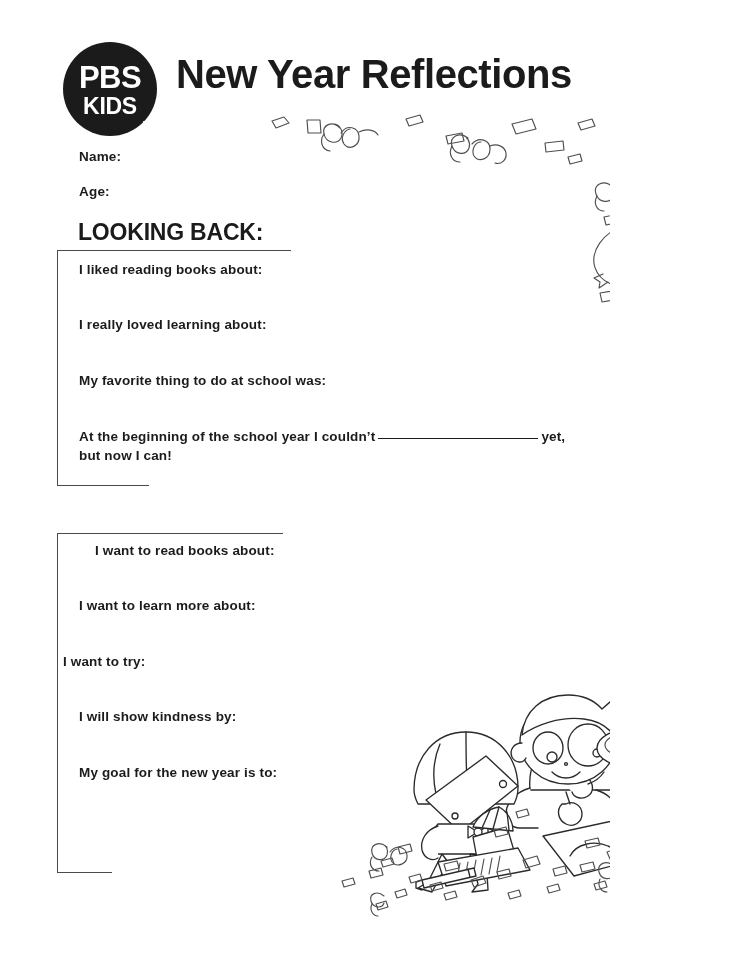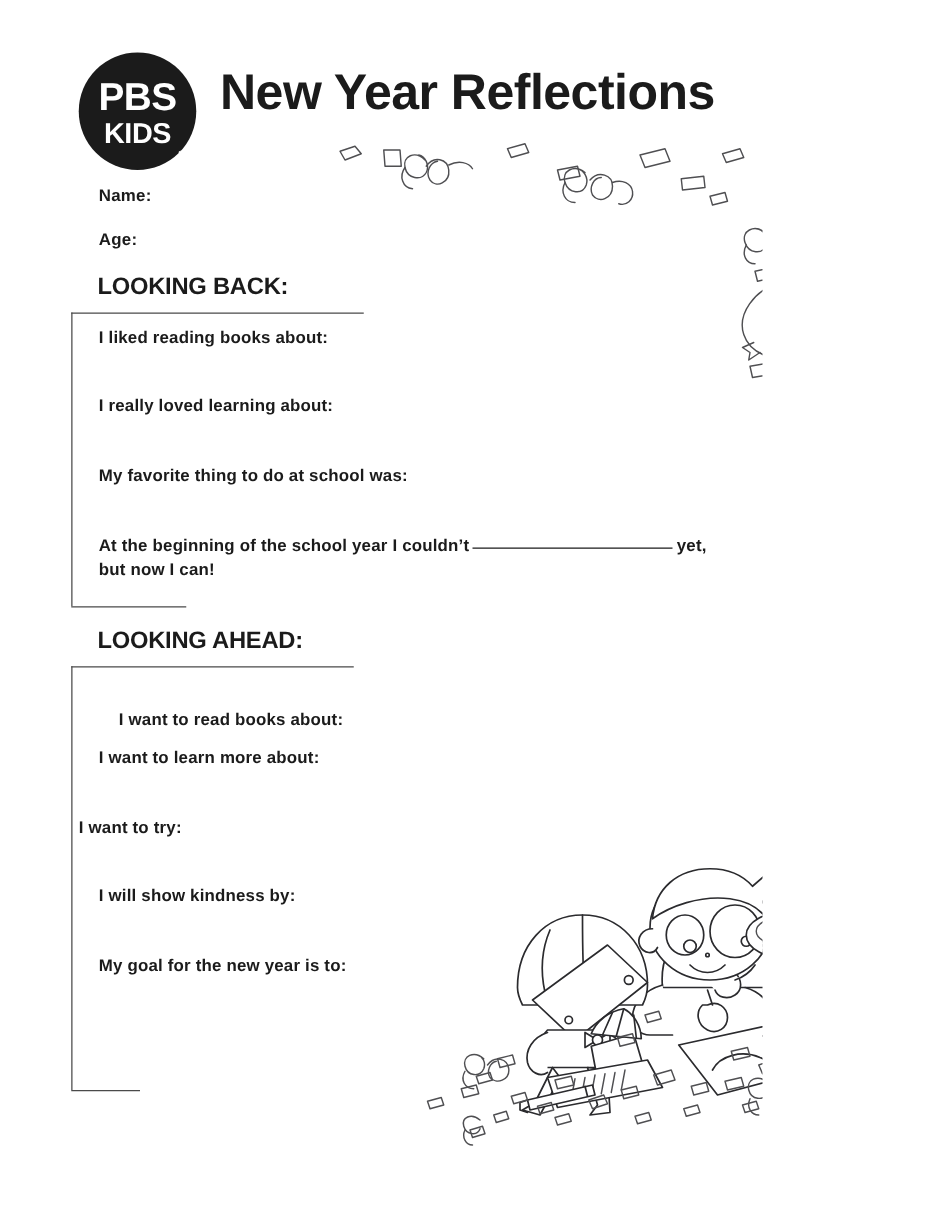--- a/index.html
+++ b/index.html
@@ -60,21 +60,21 @@
     font-weight: 700;
     color: #1b1b1b;
     letter-spacing: 0.2px;
   }
   #name-field { left: 79px; top: 149px; }
   #age-field  { left: 79px; top: 184px; }
 
   
   .section-heading {
     position: absolute;
-    font-size: 19px;
+    font-size: 23px;
     font-weight: 700;
     color: #1b1b1b;
     letter-spacing: -0.2px;
     white-space: nowrap;
   }
   #heading-back  { left: 78px; top: 219px; }
   #heading-ahead { left: 78px; top: 502px; }
 
   
   .bracket {
@@ -123,21 +123,21 @@
     margin: 0 3px;
   }
 
   
   #prompt-b-0 { left: 79px; top: 260px; }
   #prompt-b-1 { left: 79px; top: 315px; }
   #prompt-b-2 { left: 79px; top: 371px; }
   #prompt-b-3 { left: 79px; top: 427px; }
 
   
-  #prompt-a-0 { left: 79px; top: 566px; padding-left: 16px; }
+  #prompt-a-0 { left: 79px; top: 541px; padding-left: 16px; }
   #prompt-a-1 { left: 79px; top: 596px; }
   #prompt-a-2 { left: 63px; top: 652px; }
   #prompt-a-3 { left: 79px; top: 707px; }
   #prompt-a-4 { left: 79px; top: 763px; }
 
   .art-stroke {
     fill: none;
     stroke: #4f4f52;
     stroke-width: 1.15;
     stroke-linecap: round;
@@ -423,21 +423,20 @@
 
   <div class="prompt" id="prompt-b-1">I really loved learning about:</div>
   <div class="prompt" id="prompt-b-0">I liked reading books about:</div>
   <div class="prompt" id="prompt-b-2">My favorite thing to do at school was:</div>
 
   <div class="prompt wrap" id="prompt-b-3">
     <span>At the beginning of the school year I couldn’t</span><span class="blank-line"></span><span>yet,</span><br>
     <span>but now I can!</span>
   </div>
 
-  <div class="section-heading" id="heading-ahead">LOOKING AHEAD:</div>
 
   <div class="bracket" id="bracket-ahead">
     <div class="rule-top"></div>
     <div class="rule-left"></div>
     <div class="rule-bottom"></div>
   </div>
 
   <div class="prompt" id="prompt-a-0">I want to read books about:</div>
   <div class="prompt" id="prompt-a-1">I want to learn more about:</div>
   <div class="prompt" id="prompt-a-2">I want to try:</div>

